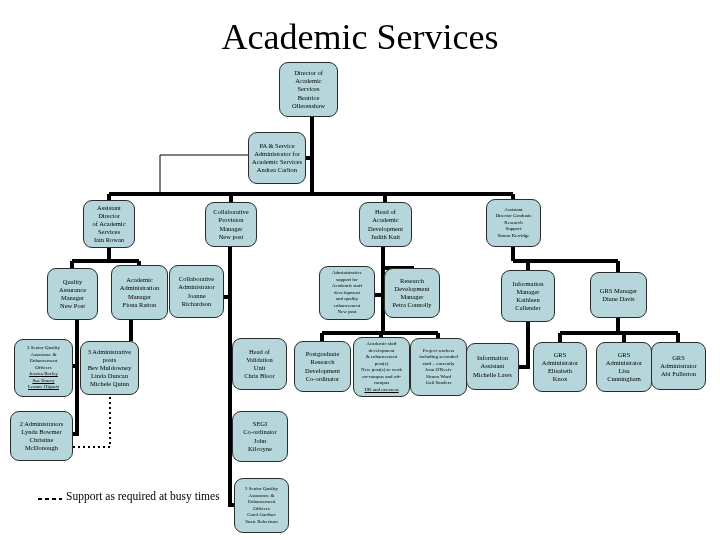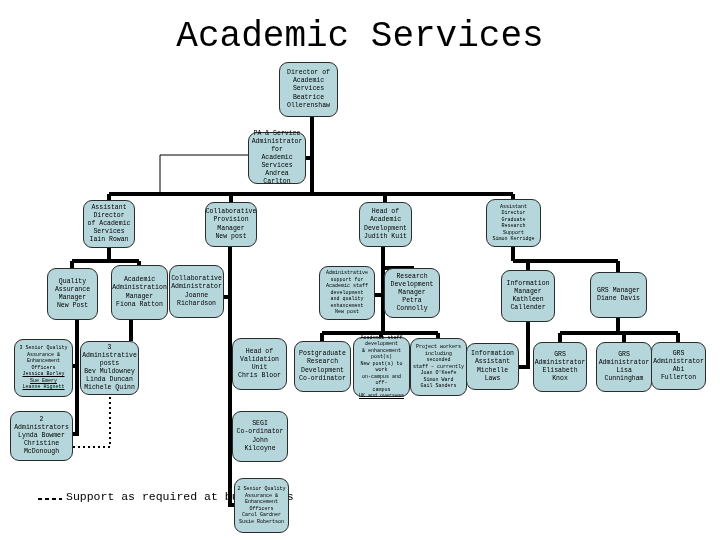--- a/index.html
+++ b/index.html
@@ -4,21 +4,21 @@
 <style>
   :root{
     --node-fill:#b5d6da;
     --node-border:#2b2b2b;
     --connector:#000000;
     --background:#ffffff;
   }
   html,body{margin:0;padding:0;background:var(--background);}
   #slide{
     position:relative;width:720px;height:540px;background:var(--background);
-    font-family:Liberation Mono, monospace;overflow:hidden;
+    font-family:Liberation Serif, serif;overflow:hidden;
   }
   #wires{position:absolute;left:0;top:0;width:720px;height:540px;}
   .title{
     position:absolute;top:16px;left:0;width:720px;text-align:center;
     font-size:36px;color:#000;letter-spacing:0px;
   }
   .node{
     position:absolute;box-sizing:border-box;
     background:var(--node-fill);
     border:1px solid var(--node-border);

